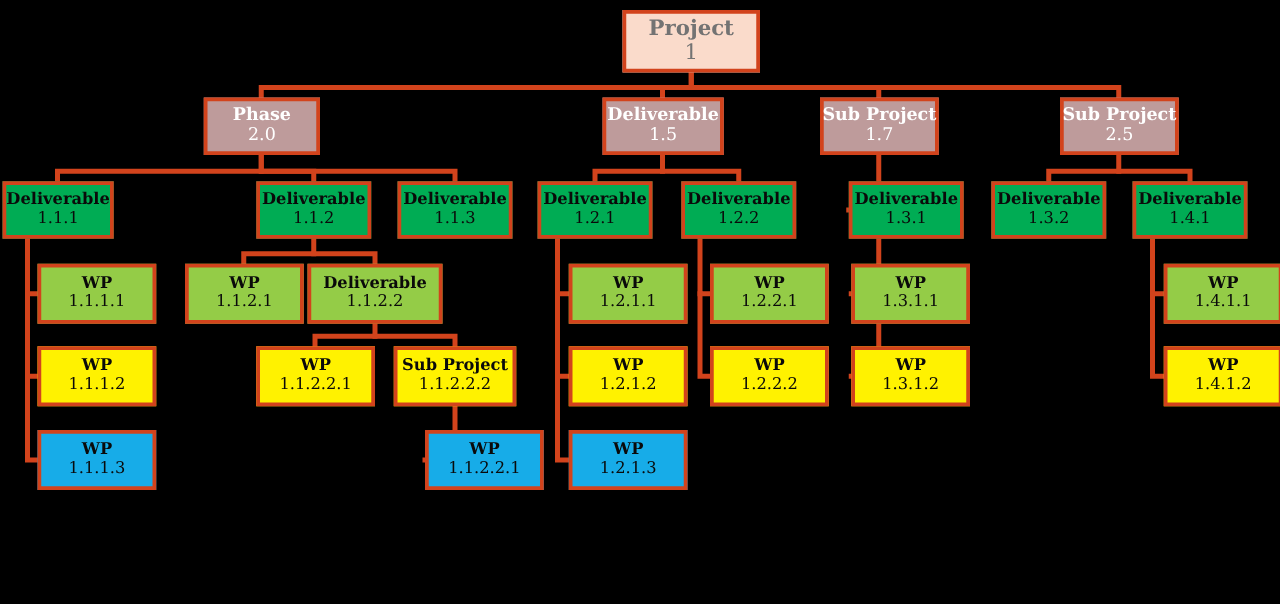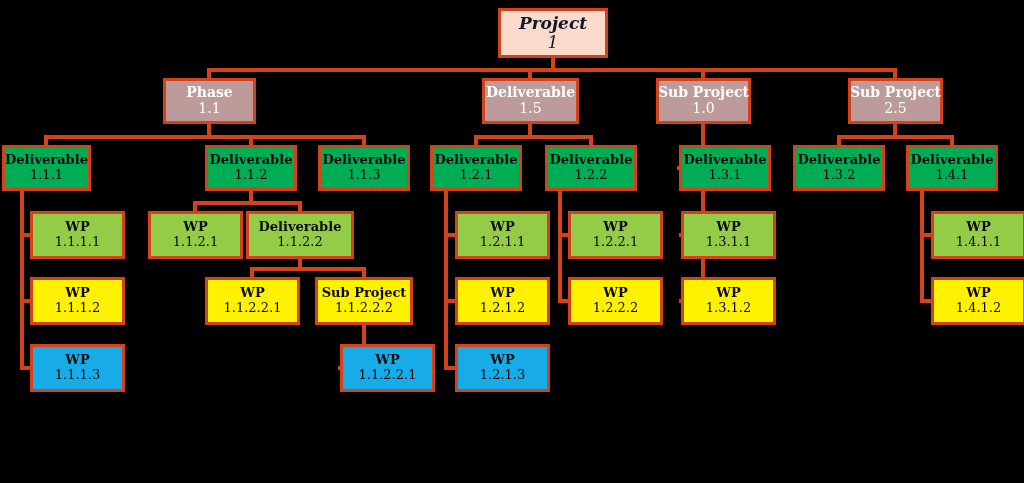--- a/index.html
+++ b/index.html
@@ -39,21 +39,21 @@
     display: block;
     font-weight: bold;
     white-space: nowrap;
   }
   .wbs-node .node-code {
     display: block;
     font-weight: normal;
     white-space: nowrap;
   }
   
-  .fill-project { background: #FADBCB; color: #0f172a; font-style: italic; }
+  .fill-project { background: #FADBCB; color: #737373; }
   .fill-phase   { background: #BE9B9B; color: #FFFFFF; }
   .fill-green   { background: #00AC54; color: #0A0A0A; }
   .fill-ltgreen { background: #94CC47; color: #0A0A0A; }
   .fill-yellow  { background: #FFF200; color: #0A0A0A; }
   .fill-blue    { background: #17ACE8; color: #0A0A0A; }
 </style>
 </head>
 <body>
 
 <div id="wbs-canvas">
@@ -87,29 +87,29 @@
       <polyline points="560,235 560,301 568,301" fill="none" stroke="#D2431C" stroke-width="4" stroke-linecap="square" stroke-linejoin="miter"></polyline>
       <polyline points="922,191 922,235 931,235" fill="none" stroke="#D2431C" stroke-width="4" stroke-linecap="square" stroke-linejoin="miter"></polyline>
       <polyline points="922,235 922,301 931,301" fill="none" stroke="#D2431C" stroke-width="4" stroke-linecap="square" stroke-linejoin="miter"></polyline>
     </svg>
 <div class="wbs-node fill-project" id="n-project-1" style="left: 498px; top: 8px; width: 110px; height: 50px; font-size: 17px;">
       <span class="node-title">Project</span>
       <span class="node-code">1</span>
     </div>
     <div class="wbs-node fill-phase" id="n-phase-1-1" style="left: 163px; top: 78px; width: 93px; height: 46px; font-size: 14px;">
       <span class="node-title">Phase</span>
-      <span class="node-code">1.1</span>
+      <span class="node-code">2.0</span>
     </div>
     <div class="wbs-node fill-phase" id="n-deliv-1-2" style="left: 482px; top: 78px; width: 97px; height: 46px; font-size: 14px;">
       <span class="node-title">Deliverable</span>
       <span class="node-code">1.5</span>
     </div>
     <div class="wbs-node fill-phase" id="n-subproj-1-3" style="left: 656px; top: 78px; width: 95px; height: 46px; font-size: 14px;">
       <span class="node-title">Sub Project</span>
-      <span class="node-code">1.0</span>
+      <span class="node-code">1.7</span>
     </div>
     <div class="wbs-node fill-phase" id="n-subproj-1-4" style="left: 848px; top: 78px; width: 95px; height: 46px; font-size: 14px;">
       <span class="node-title">Sub Project</span>
       <span class="node-code">2.5</span>
     </div>
     <div class="wbs-node fill-green" id="n-deliv-1-1-1" style="left: 2px; top: 145px; width: 89px; height: 46px; font-size: 13px;">
       <span class="node-title">Deliverable</span>
       <span class="node-code">1.1.1</span>
     </div>
     <div class="wbs-node fill-green" id="n-deliv-1-1-2" style="left: 205px; top: 145px; width: 92px; height: 46px; font-size: 13px;">

